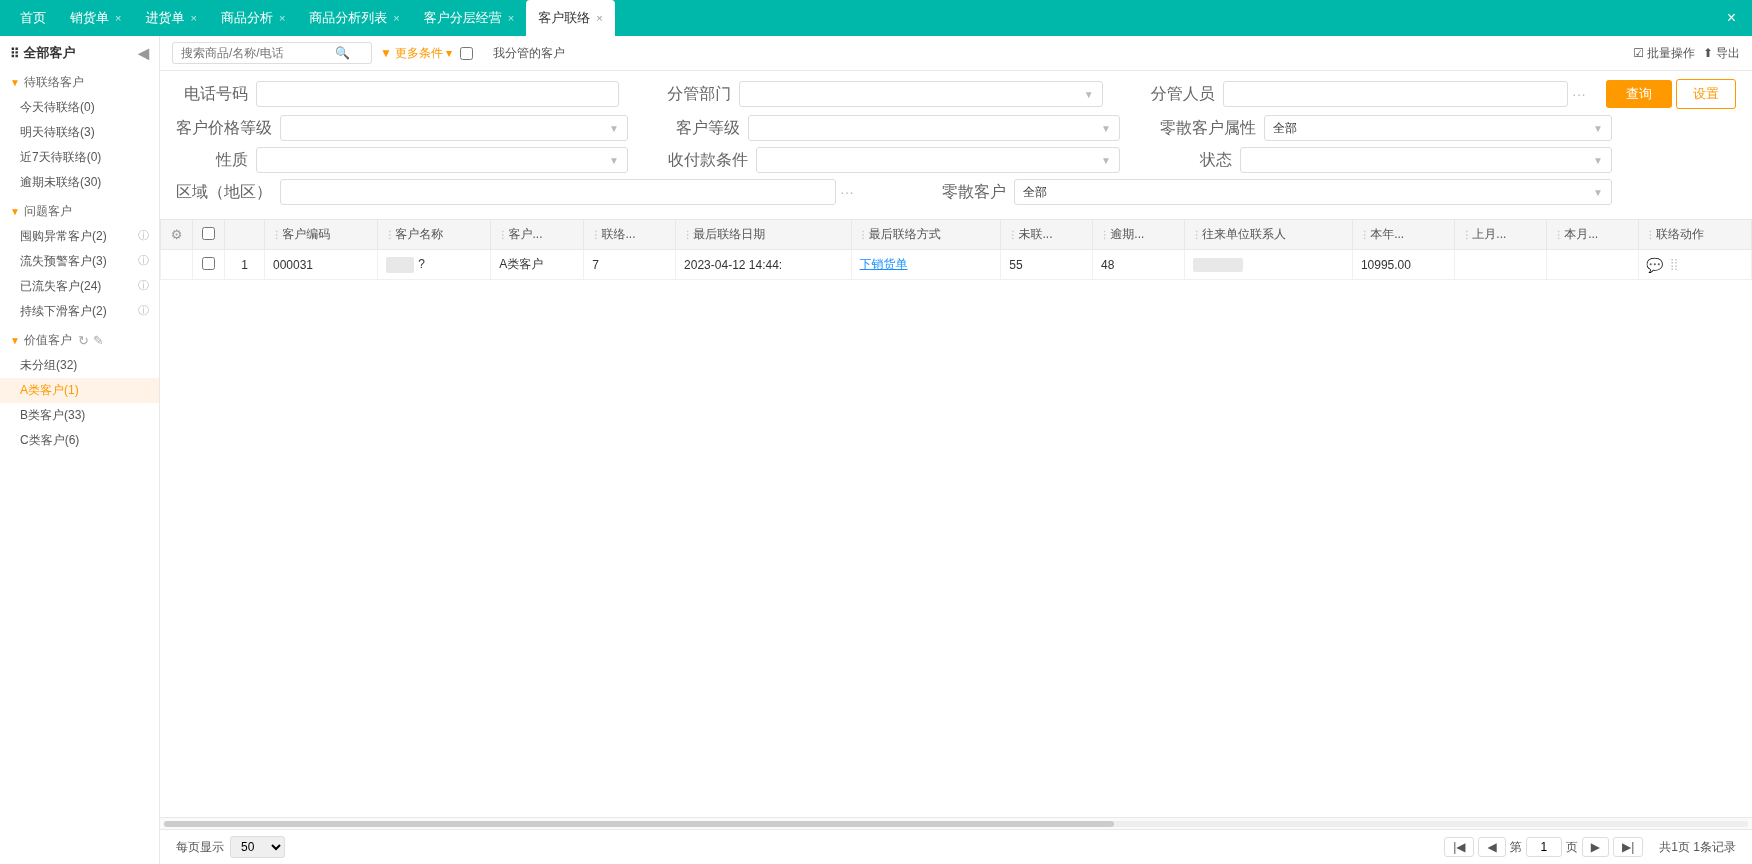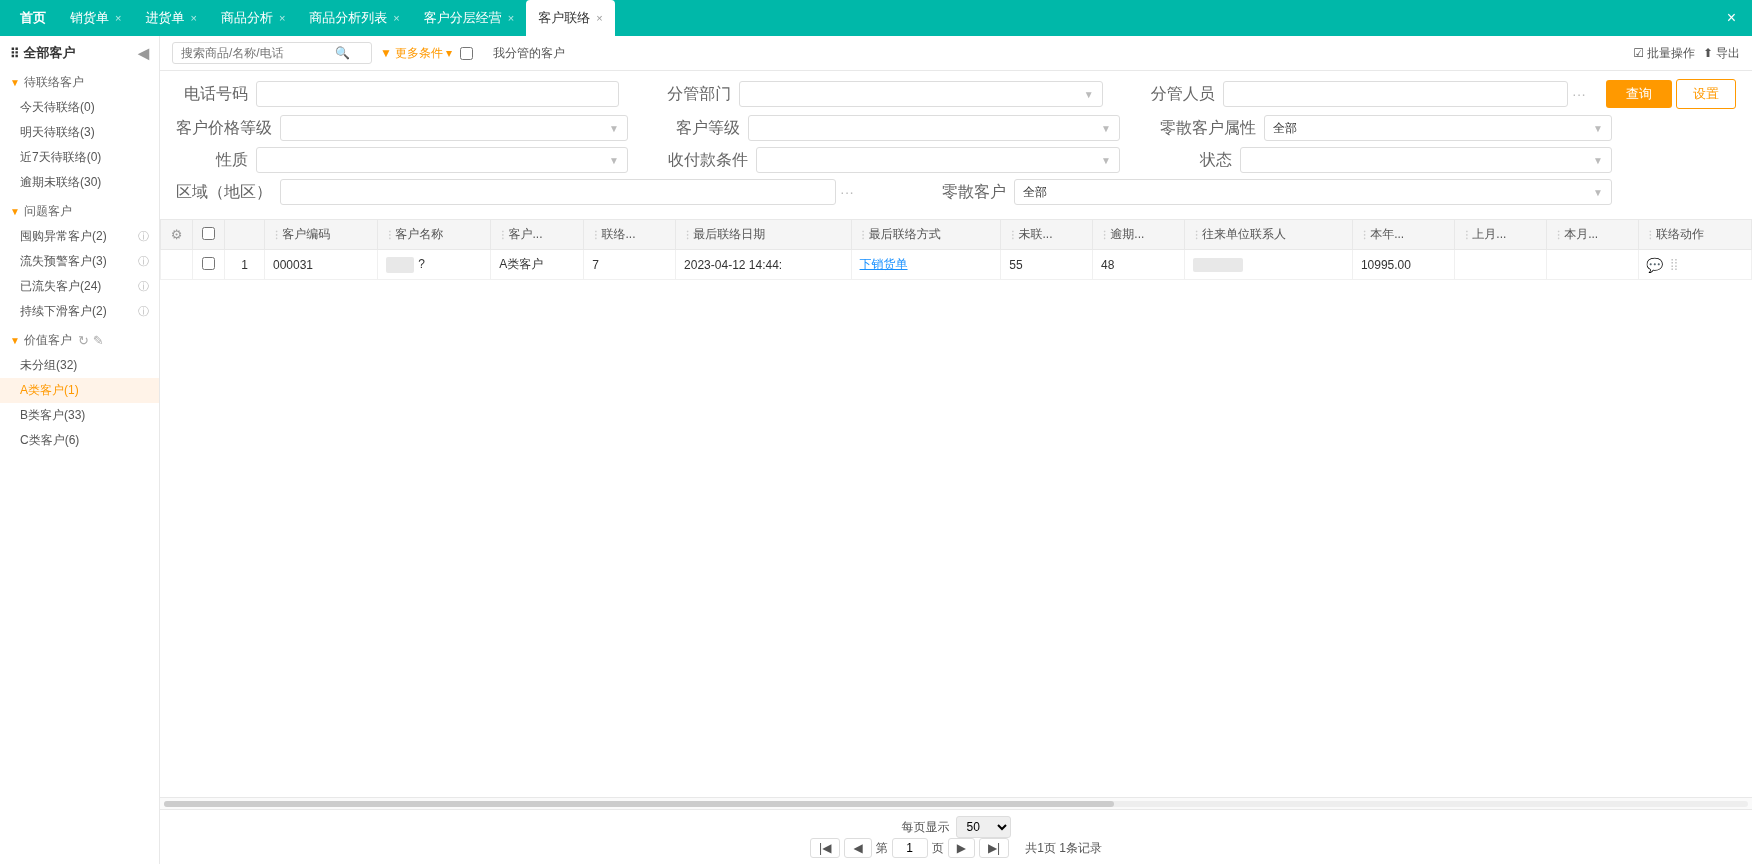--- a/index.html
+++ b/index.html
@@ -5,21 +5,21 @@
     * { margin: 0; padding: 0; box-sizing: border-box; }
     body { font-family: "Microsoft YaHei", SimSun, Arial, sans-serif; font-size: 12px; background: #f5f5f5; width: 1752px; height: 864px; overflow: hidden; }
 
     
     .top-nav {
       display: flex; align-items: center; background: #00b8a9; height: 36px; padding: 0 8px;
     }
     .top-nav-item {
       display: flex; align-items: center; padding: 0 12px; height: 36px; color: #fff; font-size: 13px; cursor: pointer; white-space: nowrap;
     }
-    .top-nav-item.home { font-weight: bold; }
+    .top-nav-item.home { font-weight: normal; }
     .top-nav-item.active { background: #fff; color: #333; border-radius: 4px 4px 0 0; }
     .top-nav-item .close-btn { margin-left: 6px; font-size: 11px; color: #666; cursor: pointer; }
     .top-nav-item.active .close-btn { color: #999; }
     .top-nav-item .close-btn-white { margin-left: 6px; font-size: 11px; color: rgba(255,255,255,0.7); cursor: pointer; }
     .top-nav-spacer { flex: 1; }
     .top-nav-close { color: #fff; font-size: 16px; cursor: pointer; padding: 0 8px; }
 
     
     .main-layout { display: flex; height: calc(864px - 36px); }
 
@@ -40,21 +40,21 @@
     }
     .sidebar-header-left { display: flex; align-items: center; gap: 4px; }
     .sidebar-collapse { color: #999; cursor: pointer; font-size: 14px; }
 
     .sidebar-section-title {
       display: flex; align-items: center; padding: 4px 10px; font-size: 12px; color: #666; margin-top: 4px;
     }
     .sidebar-section-title::before { content: "▼"; font-size: 10px; margin-right: 4px; color: #f90; }
 
     .sidebar-item {
-      padding: 4px 10px 4px 20px; font-size: 12px; color: #555; cursor: pointer; display: flex; align-items: center; justify-content: space-between;
+      padding: 4px 10px 4px 20px; font-size: 12px; color: #555; cursor: pointer; display: flex; align-items: flex-start; justify-content: space-between;
     }
     .sidebar-item.active { background: #fff3e8; color: #f90; }
     .sidebar-item .info-icon { color: #bbb; font-size: 11px; }
 
     
     .content-area { flex: 1; display: flex; flex-direction: column; overflow: hidden; }
 
     
     .filter-bar {
       display: flex; align-items: center; padding: 6px 12px; background: #fff; border-bottom: 1px solid #e8e8e8; gap: 8px;
@@ -119,21 +119,21 @@
     .col-settings { width: 32px; text-align: center; }
     .col-checkbox { width: 32px; text-align: center; }
     .col-no { width: 40px; text-align: center; }
     .link-text { color: #1890ff; text-decoration: underline; cursor: pointer; }
     .action-icons { display: flex; gap: 6px; }
     .action-icon { color: #bbb; font-size: 14px; cursor: pointer; }
 
     
     .table-footer {
       display: flex; align-items: center; justify-content: space-between; padding: 6px 16px;
-      border-top: 1px solid #e8e8e8; background: #fff; font-size: 12px; color: #555; flex-direction: column;
+      border-top: 1px solid #e8e8e8; background: #fff; font-size: 12px; color: #555;
     }
     .pagination { display: flex; align-items: center; gap: 4px; }
     .pagination-btn { 
       border: 1px solid #ddd; background: #fff; border-radius: 3px; padding: 2px 8px; cursor: pointer; font-size: 12px; color: #555;
     }
     .pagination-btn:disabled { color: #ccc; cursor: default; }
     .page-input { border: 1px solid #ddd; border-radius: 3px; padding: 2px 4px; width: 36px; text-align: center; font-size: 12px; outline: none; }
     .page-size-select { border: 1px solid #ddd; border-radius: 3px; padding: 2px 6px; font-size: 12px; outline: none; }
     .scrollbar-area { height: 12px; background: #fafafa; border-top: 1px solid #e8e8e8; display: flex; align-items: center; padding: 0 4px; }
     .scrollbar-track { flex: 1; height: 6px; background: #eee; border-radius: 3px; position: relative; }

